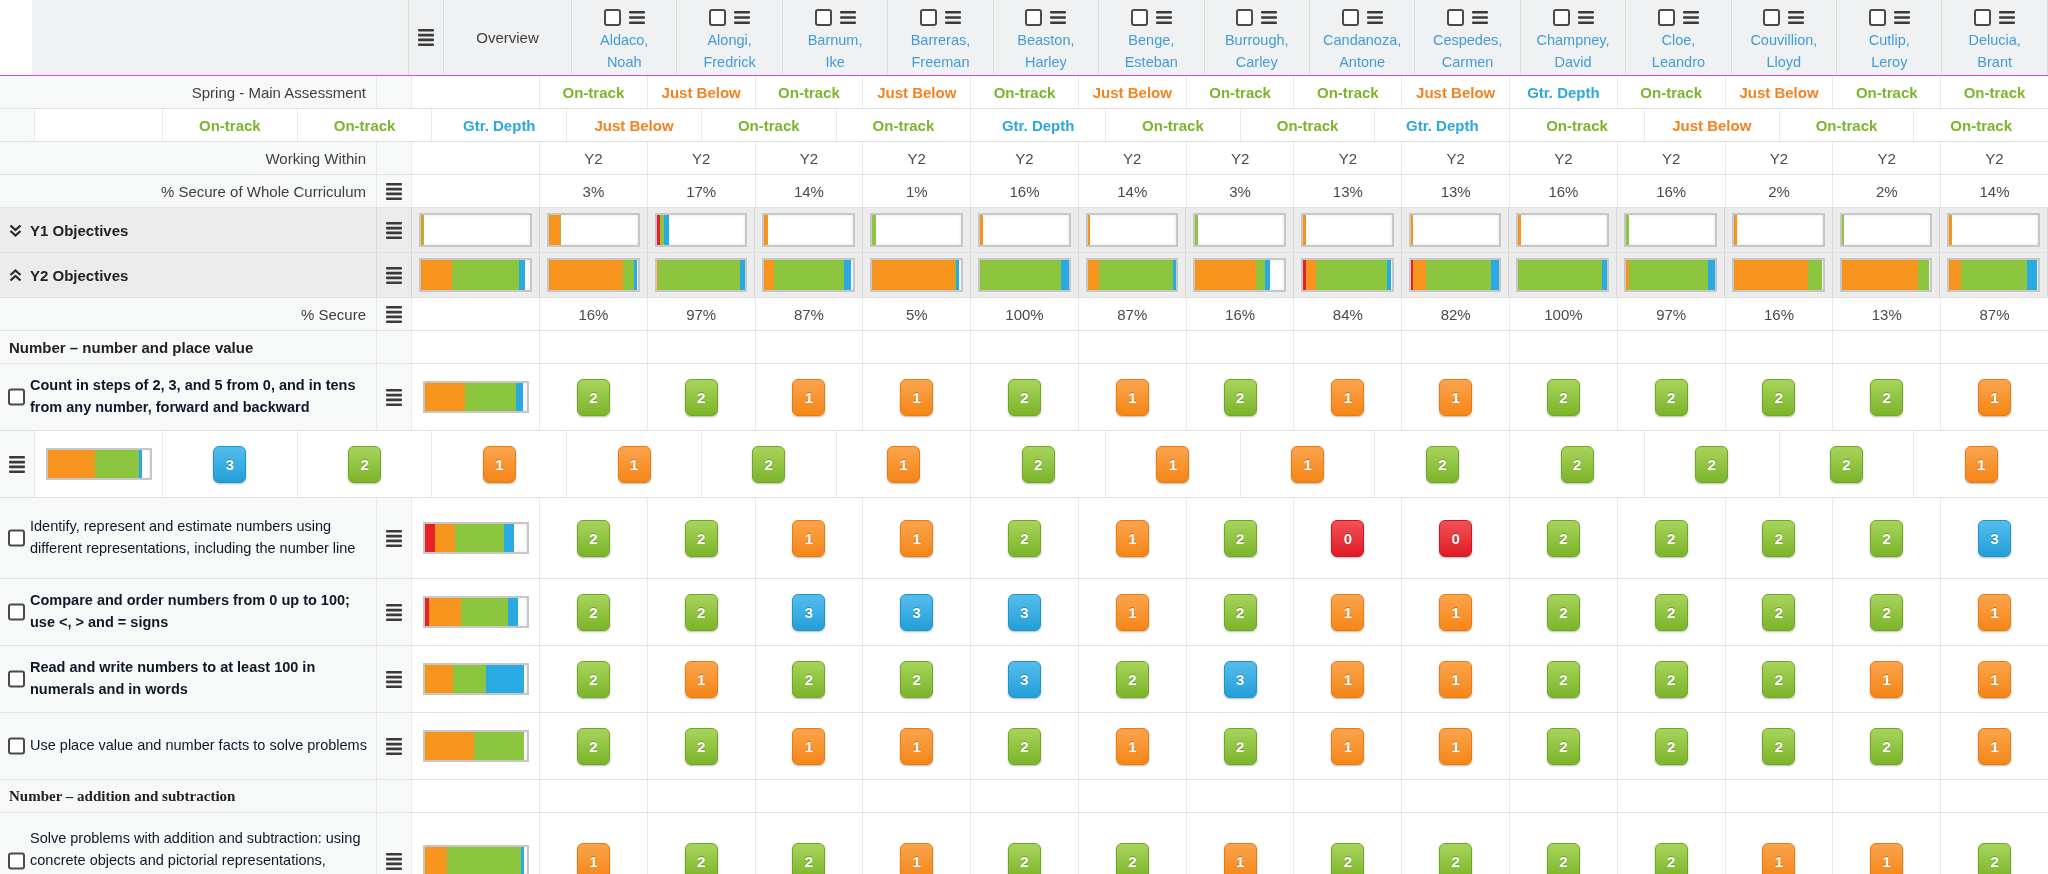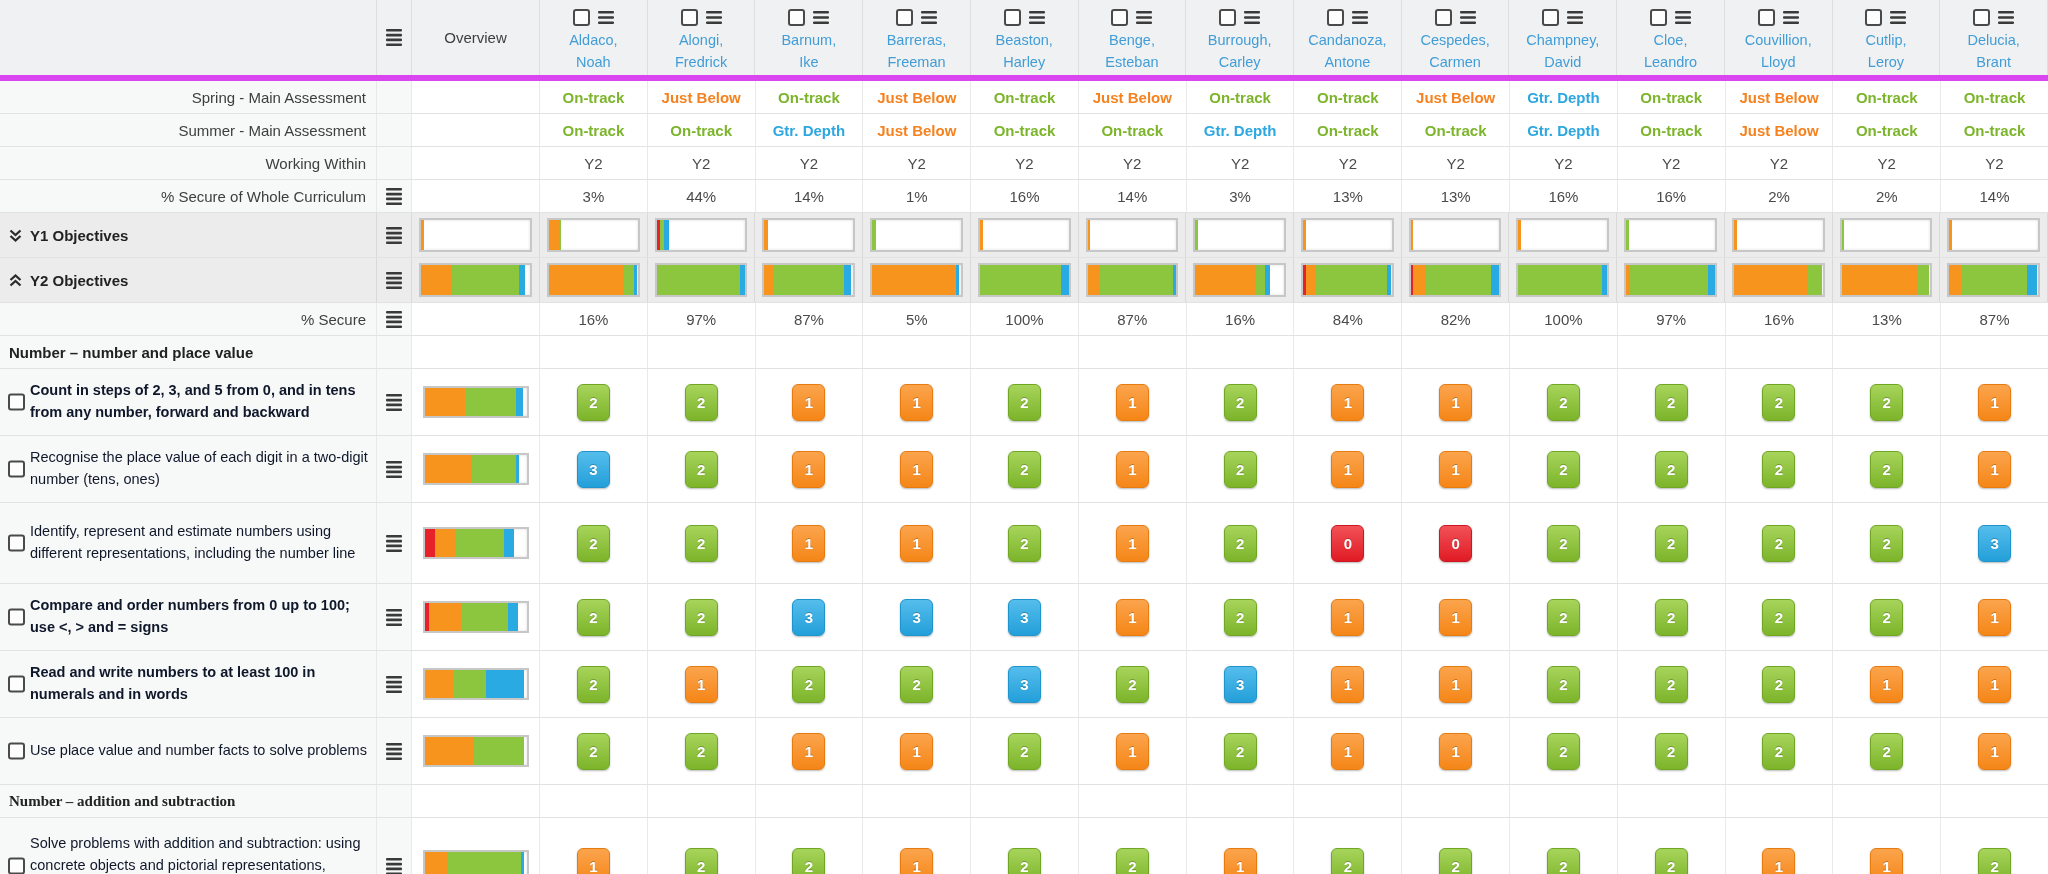--- a/index.html
+++ b/index.html
@@ -6,21 +6,21 @@
     font-family:"Liberation Sans",sans-serif;}
   #grid{width:2048px;}
   .row{display:flex;border-bottom:1px solid #e2e2e2;align-items:stretch;}
   .cell{box-sizing:border-box;border-right:1px solid #e9e9e9;display:flex;align-items:center;
     justify-content:center;min-width:0;background:#fff;}
   .cell:last-child{border-right:none;}
   .c-label{width:377px;flex:none;justify-content:flex-end;padding-right:10px;background:#f7f8f8;}
   .c-ham{width:35px;flex:none;background:#f7f8f8;}
   .c-ov{width:128px;flex:none;}
   .c-stu{flex:1 1 0;}
-  .row.hdr{height:75px;border-bottom:6px solid #d946ef;}
+  .row.hdr{height:75px;border-bottom:1px solid #d946ef;padding-left:32px;}
   .row.hdr .cell{background:#f0f1f2;border-right:1px solid #dddede;}
   .stu-head{flex-direction:column;justify-content:flex-start;padding-top:9px;}
   .icons{display:flex;align-items:center;gap:8px;height:17px;margin-bottom:4px;}
   .cb{width:13px;height:13px;border:2px solid #4a4a4a;border-radius:3px;background:#fdfdfd;flex:none;}
   .name{color:#419dd7;font-size:14.5px;line-height:1.5;text-align:center;cursor:pointer;}
   .metaLabel{font-size:15px;color:#3e3e3e;}
   .status{font-size:15px;font-weight:bold;}
   .plainVal{font-size:15px;color:#4a4a4a;}
   .row.grayrow .cell{background:#ececec;border-right:1px solid #d9d9d9;}
   .grpLabel{font-size:15px;font-weight:bold;color:#222;}
@@ -302,23 +302,20 @@
         <span class="status" style="color: rgb(245, 130, 31);">Just Below</span>
       </div>
       <div class="cell c-stu">
         <span class="status" style="color: rgb(124, 181, 43);">On-track</span>
       </div>
       <div class="cell c-stu">
         <span class="status" style="color: rgb(124, 181, 43);">On-track</span>
       </div>
     </div>
     <div class="row" style="height: 32px;">
-      <div class="cell c-label">
-        <span class="metaLabel">Summer - Main Assessment</span>
-      </div>
       <div class="cell c-ham"></div>
       <div class="cell c-ov"></div>
       <div class="cell c-stu">
         <span class="status" style="color: rgb(124, 181, 43);">On-track</span>
       </div>
       <div class="cell c-stu">
         <span class="status" style="color: rgb(124, 181, 43);">On-track</span>
       </div>
       <div class="cell c-stu">
         <span class="status" style="color: rgb(45, 167, 224);">Gtr. Depth</span>
@@ -418,21 +415,21 @@
             <rect x="0" y="9.6" width="16" height="2.6" rx="1" fill="#3a3a3a"></rect>
             <rect x="0" y="14.399999999999999" width="16" height="2.6" rx="1" fill="#3a3a3a"></rect>
           </svg>
         </span>
       </div>
       <div class="cell c-ov"></div>
       <div class="cell c-stu">
         <span class="plainVal">3%</span>
       </div>
       <div class="cell c-stu">
-        <span class="plainVal">44%</span>
+        <span class="plainVal">17%</span>
       </div>
       <div class="cell c-stu">
         <span class="plainVal">14%</span>
       </div>
       <div class="cell c-stu">
         <span class="plainVal">1%</span>
       </div>
       <div class="cell c-stu">
         <span class="plainVal">16%</span>
       </div>
@@ -828,26 +825,20 @@
         <span class="badge green">2</span>
       </div>
       <div class="cell c-stu">
         <span class="badge green">2</span>
       </div>
       <div class="cell c-stu">
         <span class="badge orange">1</span>
       </div>
     </div>
     <div class="row" style="height: 66px;">
-      <div class="cell c-label" style="padding: 0px;">
-        <div class="objWrap">
-          <span class="cb objCb"></span>
-          <div class="objText">Recognise the place value of each digit in a two-digit number (tens, ones)</div>
-        </div>
-      </div>
       <div class="cell c-ham">
         <span style="display: flex;">
           <svg width="16" height="17" viewBox="0 0 16 17">
             <rect x="0" y="0" width="16" height="2.6" rx="1" fill="#3a3a3a"></rect>
             <rect x="0" y="4.8" width="16" height="2.6" rx="1" fill="#3a3a3a"></rect>
             <rect x="0" y="9.6" width="16" height="2.6" rx="1" fill="#3a3a3a"></rect>
             <rect x="0" y="14.399999999999999" width="16" height="2.6" rx="1" fill="#3a3a3a"></rect>
           </svg>
         </span>
       </div>

